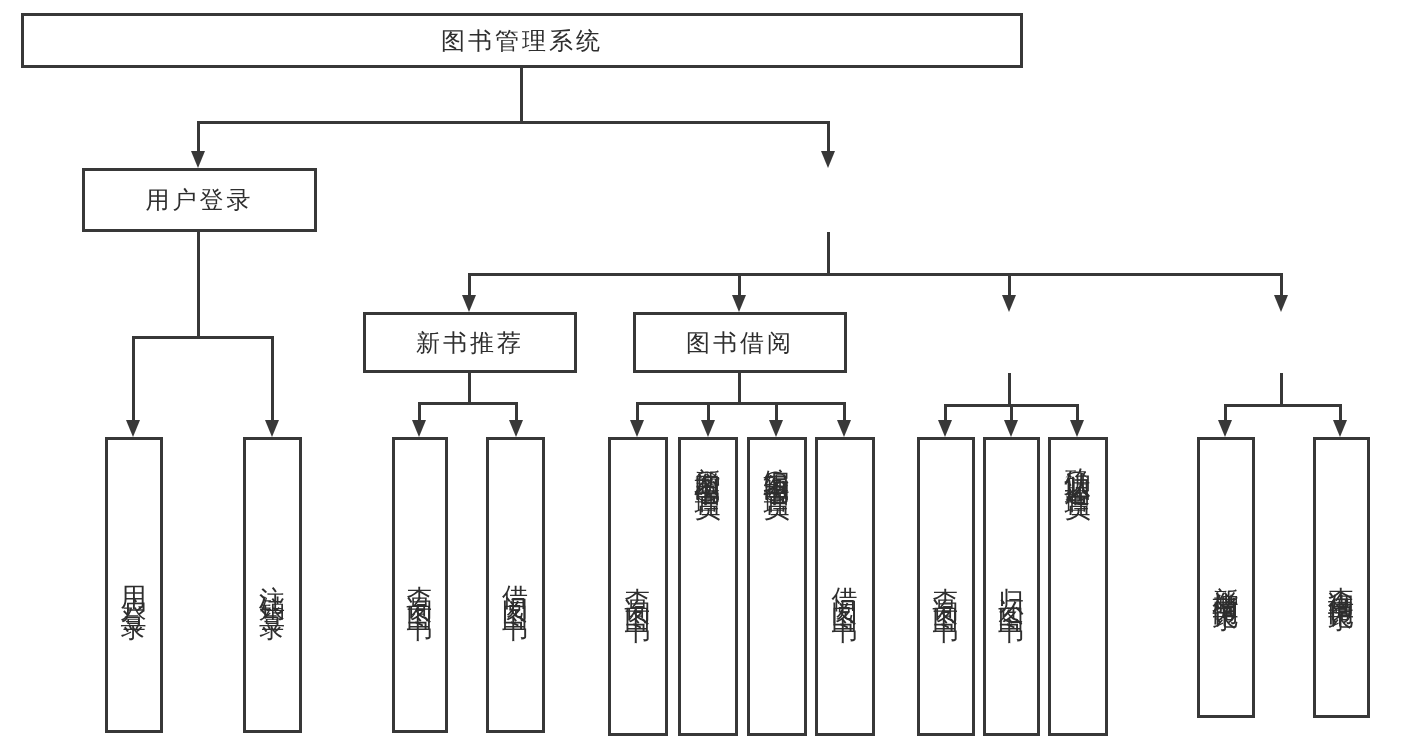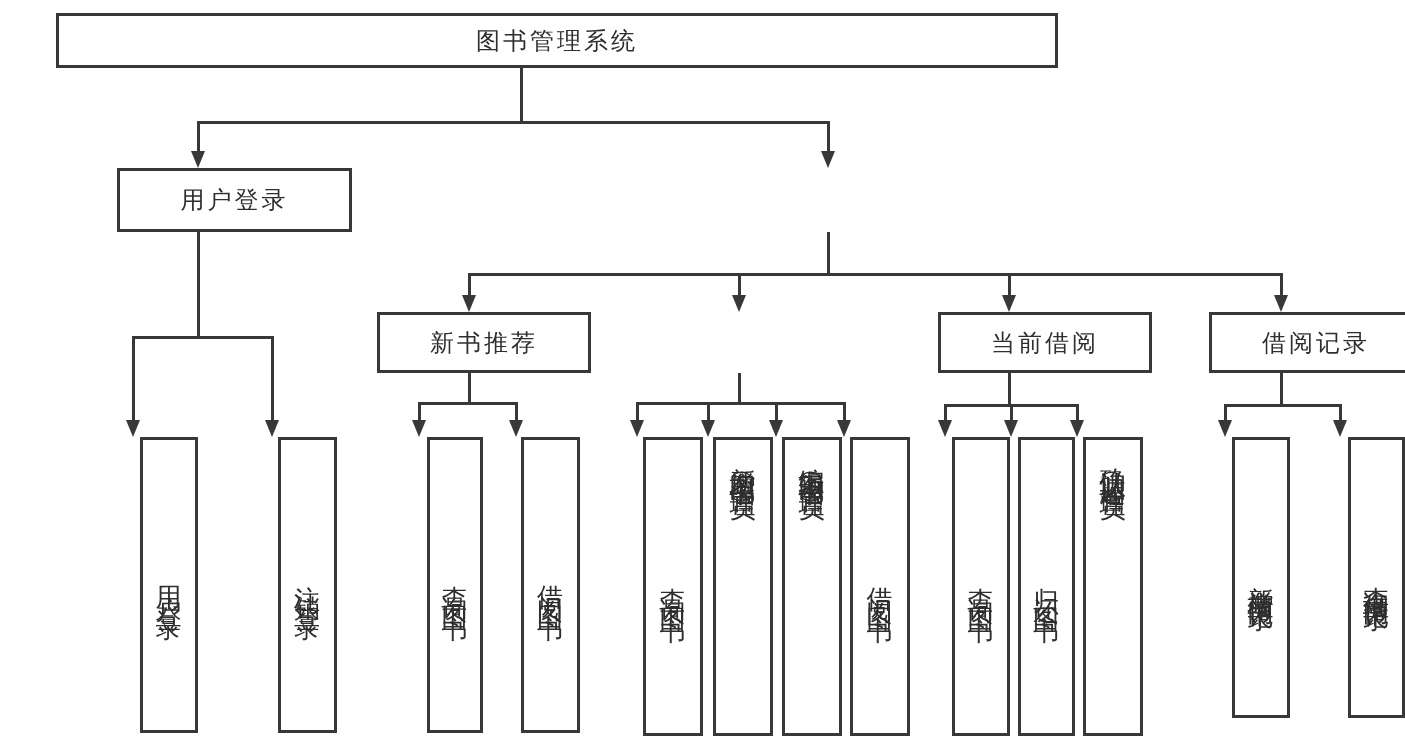--- a/index.html
+++ b/index.html
@@ -10,21 +10,20 @@
   }
   html,body{margin:0;padding:0;background:var(--bg);}
   body{font-family:"Liberation Sans", sans-serif;}
   .canvas{
     position:relative;width:1405px;height:747px;background:var(--bg);overflow:hidden;
   }
   .box{
     position:absolute;box-sizing:border-box;border:3px solid var(--line);
     background:var(--bg);display:flex;align-items:center;justify-content:center;
     color:var(--text);
-    margin-left:35px;
   }
   .hbox{font-size:24px;letter-spacing:3px;white-space:nowrap;}
   .leaf{font-size:26px;}
   .leaf .vtext{
     writing-mode:vertical-rl;text-orientation:mixed;line-height:1;
     color:var(--text);white-space:nowrap;
   }
   .ls10 .vtext{letter-spacing:10px;}
   .ls4  .vtext{letter-spacing:4px;}
   .leaf.top{align-items:flex-start;padding-top:7px;}
@@ -71,28 +70,25 @@
   <div class="hline" style="left:468px;top:273px;width:814px;"></div>
   <div class="vline" style="left:468px;top:273px;height:23px;"></div>
   <div class="vline" style="left:738px;top:273px;height:23px;"></div>
   <div class="vline" style="left:1008px;top:273px;height:23px;"></div>
   <div class="vline" style="left:1280px;top:273px;height:23px;"></div>
   <div class="arrow" style="left:462px;top:295px;"></div>
   <div class="arrow" style="left:732px;top:295px;"></div>
   <div class="arrow" style="left:1002px;top:295px;"></div>
   <div class="arrow" style="left:1274px;top:295px;"></div>
 
-  <div class="box hbox" style="left:342px;top:312px;width:214px;height:61px;">
+  <div class="box hbox" style="left:363px;top:312px;width:214px;height:61px;">
     <span>新书推荐</span>
   </div>
-  <div class="box hbox" style="left:903px;top:312px;width:214px;height:61px;">
-    <span>当前借阅</span>
-  </div>
-  <div class="box hbox" style="left:1174px;top:312px;width:214px;height:61px;">
-    <span>借阅记录</span>
+  <div class="box hbox" style="left:633px;top:312px;width:214px;height:61px;">
+    <span>图书借阅</span>
   </div>
 
   <div class="vline" style="left:468px;top:373px;height:31px;"></div>
   <div class="hline" style="left:418px;top:402px;width:100px;"></div>
   <div class="vline" style="left:418px;top:402px;height:19px;"></div>
   <div class="vline" style="left:515px;top:402px;height:19px;"></div>
   <div class="arrow" style="left:412px;top:420px;"></div>
   <div class="arrow" style="left:509px;top:420px;"></div>
 
   <div class="vline" style="left:738px;top:373px;height:31px;"></div>

